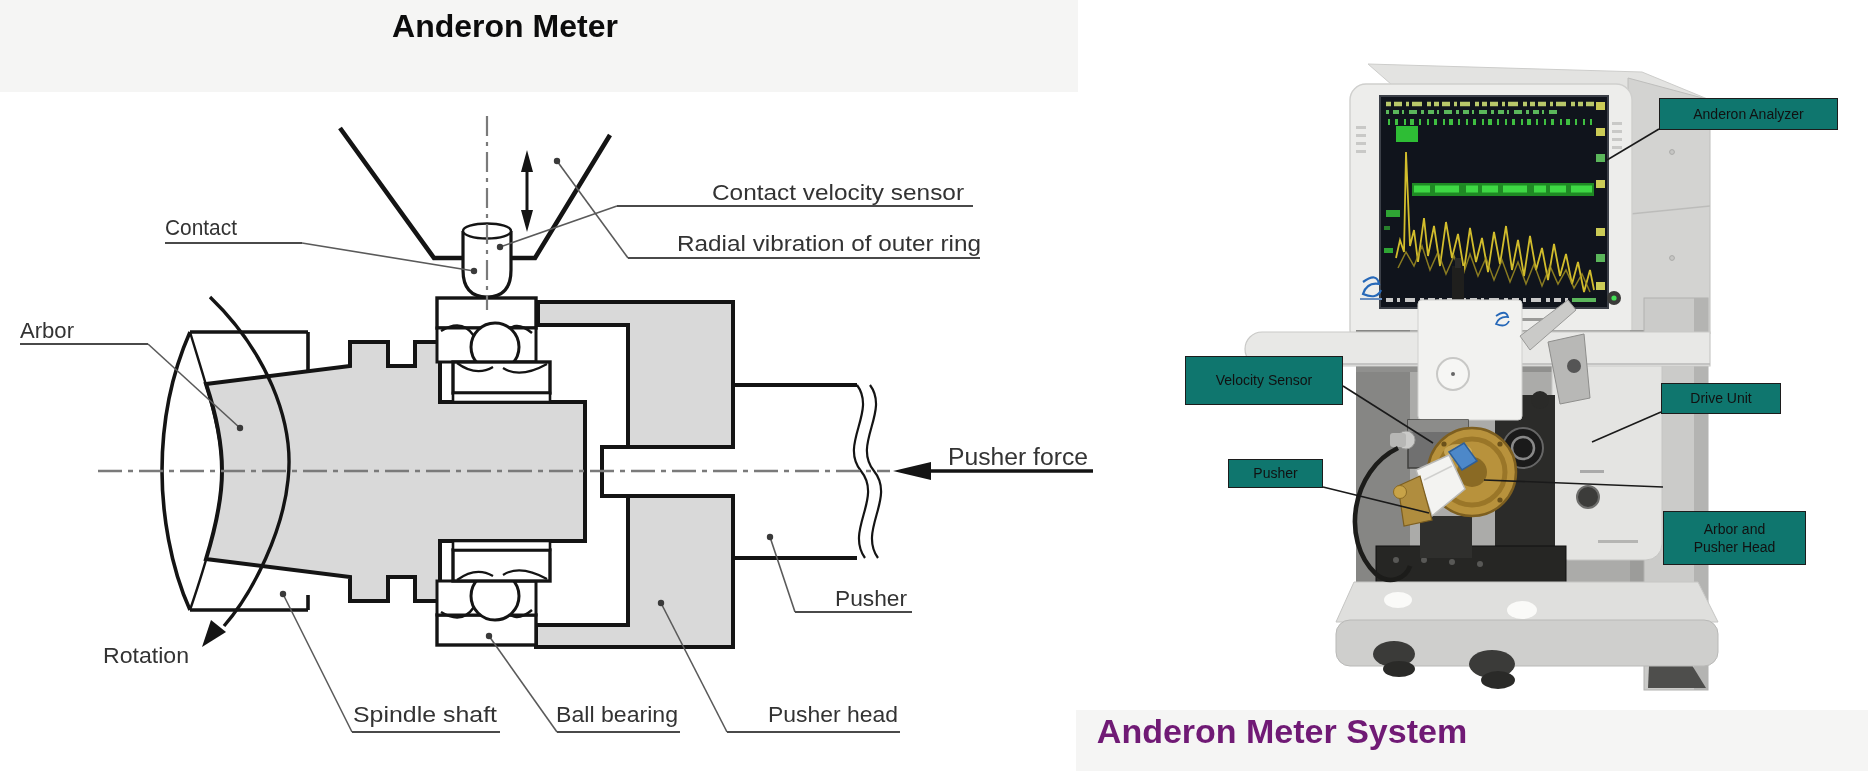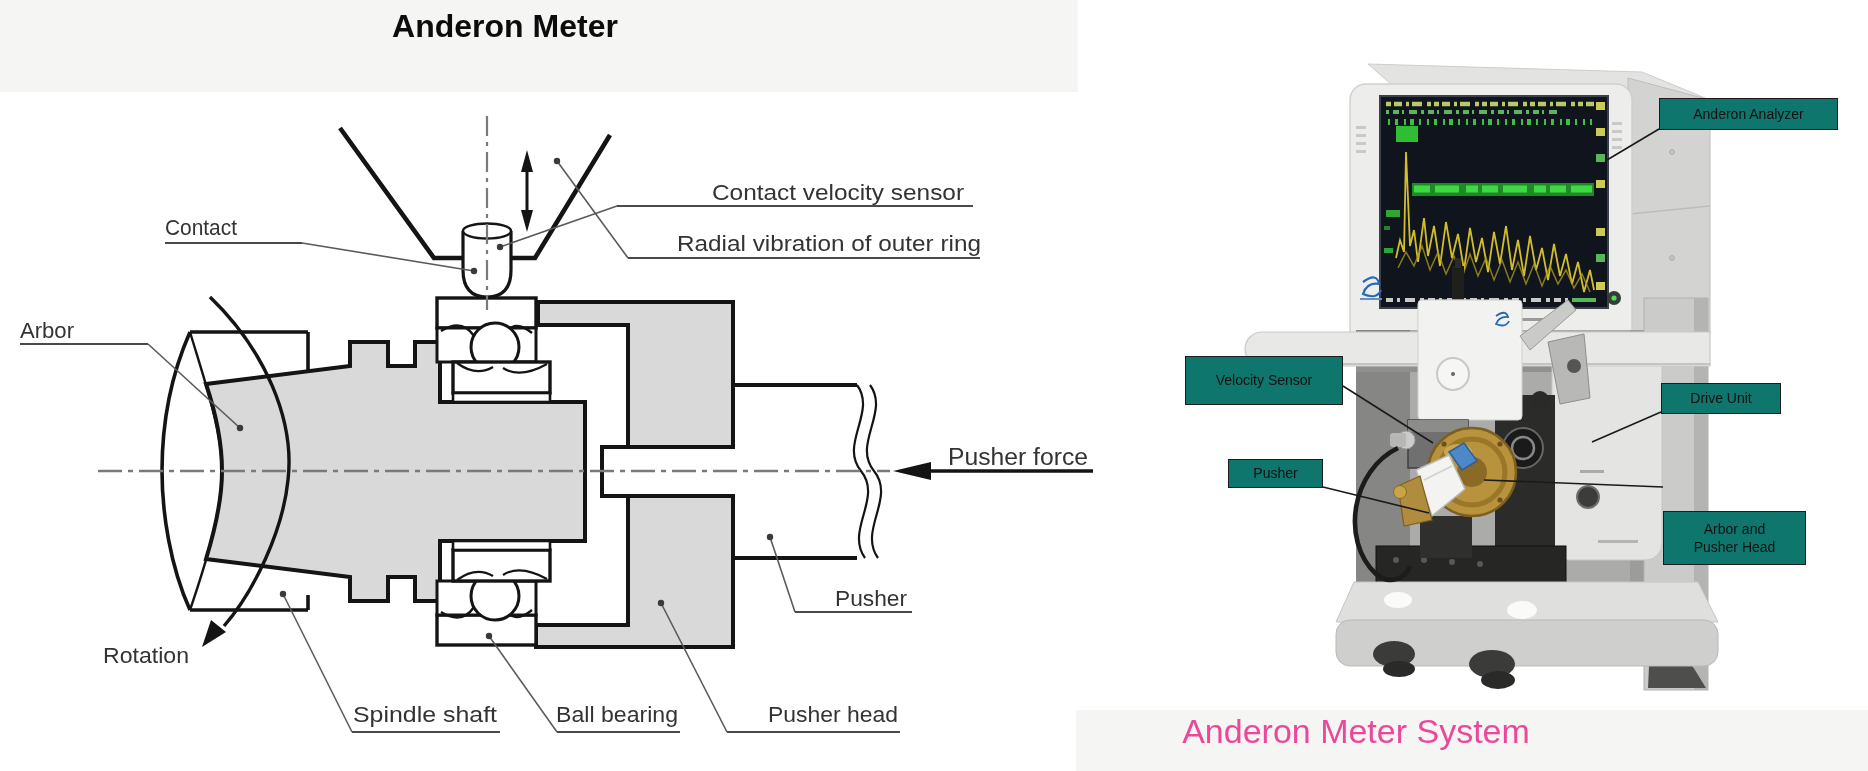--- a/index.html
+++ b/index.html
@@ -4,22 +4,22 @@
 <style>
   html,body { margin:0; padding:0; }
   body {
     width:1868px; height:771px; position:relative; overflow:hidden;
     background:#ffffff; font-family:"Liberation Sans", sans-serif;
   }
   .banner { position:absolute; left:0; top:0; width:1078px; height:92px; background:#f5f5f4; }
   .bottomstrip { position:absolute; left:1076px; top:710px; width:792px; height:61px; background:#f5f5f4; }
   .title-block { position:absolute; left:505px; top:4px; transform:translateX(-50%); text-align:center;
     color:#0c0c0c; font-weight:bold; font-size:32px; line-height:1.42; white-space:nowrap; }
-  .caption { position:absolute; left:1356px; top:712px; transform:translateX(-50%);
-    color:#ec4899; font-weight:normal; font-size:34px; white-space:nowrap; }
+  .caption { position:absolute; left:1282px; top:712px; transform:translateX(-50%);
+    color:#701a75; font-weight:bold; font-size:34px; white-space:nowrap; }
   .fig-svg { position:absolute; left:0; top:0; }
   .callout { position:absolute; background:#0f766e; border:1.6px solid #1c1c1c; color:#111;
     display:flex; align-items:center; justify-content:center; text-align:center;
     font-size:14px; line-height:1.3; white-space:nowrap; box-sizing:border-box; }
 </style>
 </head>
 <body>
 
 <div class="banner"></div>
 <div class="bottomstrip"></div>

